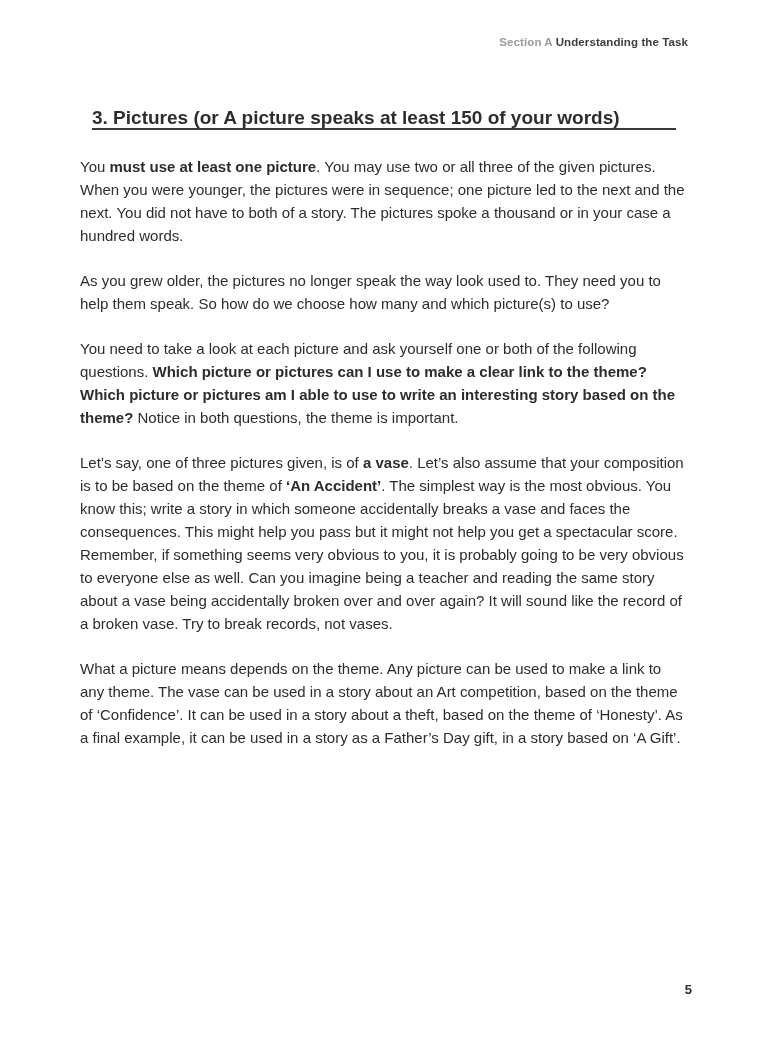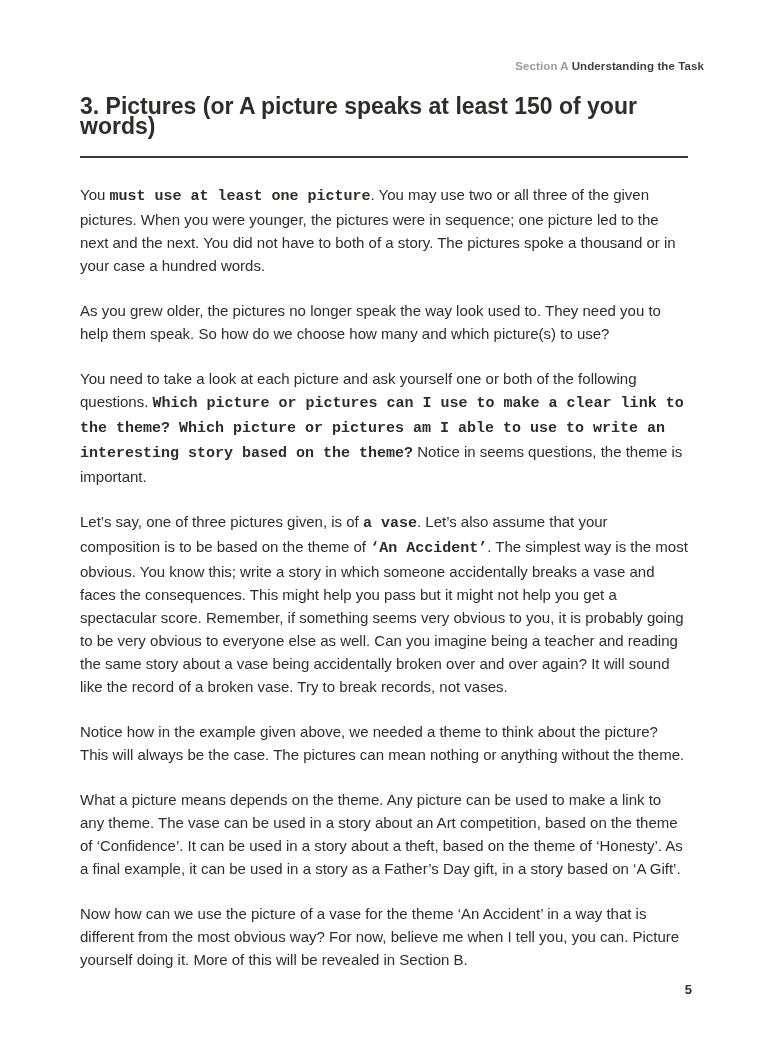--- a/index.html
+++ b/index.html
@@ -11,60 +11,58 @@
     position: relative;
     width: 768px;
     height: 1051px;
     font-family: "Liberation Sans", "DejaVu Sans", sans-serif;
     color: #2e2d2b;
     overflow: hidden;
   }
   .page-header {
     position: absolute;
     top: 36px;
-    right: 64px;
+    right: 80px;
     font-size: 11.5px;
     font-weight: bold;
     letter-spacing: 0.1px;
     white-space: nowrap;
-    margin-top: 24px;
   }
   .page-header .section-label {
     color: #9b9b9b;
   }
   .page-header .section-title {
     color: #3f3e3c;
   }
   .content {
     position: absolute;
     left: 80px;
     top: 96px;
     width: 608px;
   }
   .section-heading {
-    margin: 0;
-    font-size: 23px;
+    margin: 12px;
+    font-size: 19px;
     line-height: 20px;
     font-weight: bold;
     color: #2e2d2b;
-    padding-bottom: 20px;
+    padding-bottom: 0;
     border-bottom: 2px solid #3a3938;
   }
   .body-text .para {
     font-size: 15px;
     line-height: 23px;
     margin: 22px 0 0 0;
     color: #2e2d2b;
   }
   .body-text .para:first-child {
     margin-top: 25px;
   }
   .b {
     font-weight: bold;
-    font-family: Liberation Mono, monospace;
   }
   .page-number {
     position: absolute;
     top: 982px;
     right: 76px;
     font-size: 13px;
     font-weight: bold;
     color: #2e2d2b;
   }
 </style>
@@ -75,21 +73,19 @@
   <span class="section-label">Section A</span>
   <span> </span>
   <span class="section-title">Understanding the Task</span>
 </header>
 
 <main class="content">
   <h1 class="section-heading">3. Pictures (or A picture speaks at least 150 of your words)</h1>
   <div class="body-text">
       <p class="para"><span>You </span><span class="b">must use at least one picture</span><span>. You may use two or all three of the given pictures. When you were younger, the pictures were in sequence; one picture led to the next and the next. You did not have to both of a story. The pictures spoke a thousand or in your case a hundred words.</span></p>
       <p class="para"><span>As you grew older, the pictures no longer speak the way look used to. They need you to help them speak. So how do we choose how many and which picture(s) to use?</span></p>
-      <p class="para"><span>You need to take a look at each picture and ask yourself one or both of the following questions. </span><span class="b">Which picture or pictures can I use to make a clear link to the theme? Which picture or pictures am I able to use to write an interesting story based on the theme?</span><span> Notice in seems questions, the theme is important.</span></p>
+      <p class="para"><span>You need to take a look at each picture and ask yourself one or both of the following questions. </span><span class="b">Which picture or pictures can I use to make a clear link to the theme? Which picture or pictures am I able to use to write an interesting story based on the theme?</span><span> Notice in both questions, the theme is important.</span></p>
       <p class="para"><span>Let’s say, one of three pictures given, is of </span><span class="b">a vase</span><span>. Let’s also assume that your composition is to be based on the theme of </span><span class="b">‘An Accident’</span><span>. The simplest way is the most obvious. You know this; write a story in which someone accidentally breaks a vase and faces the consequences. This might help you pass but it might not help you get a spectacular score. Remember, if something seems very obvious to you, it is probably going to be very obvious to everyone else as well. Can you imagine being a teacher and reading the same story about a vase being accidentally broken over and over again? It will sound like the record of a broken vase. Try to break records, not vases.</span></p>
-      <p class="para"><span>Notice how in the example given above, we needed a theme to think about the picture? This will always be the case. The pictures can mean nothing or anything without the theme.</span></p>
       <p class="para"><span>What a picture means depends on the theme. Any picture can be used to make a link to any theme. The vase can be used in a story about an Art competition, based on the theme of ‘Confidence’. It can be used in a story about a theft, based on the theme of ‘Honesty’. As a final example, it can be used in a story as a Father’s Day gift, in a story based on ‘A Gift’.</span></p>
-      <p class="para"><span>Now how can we use the picture of a vase for the theme ‘An Accident’ in a way that is different from the most obvious way? For now, believe me when I tell you, you can. Picture yourself doing it. More of this will be revealed in Section B.</span></p>
     </div>
 </main>
 
 <footer class="page-number">5</footer>
 
 </body></html>

